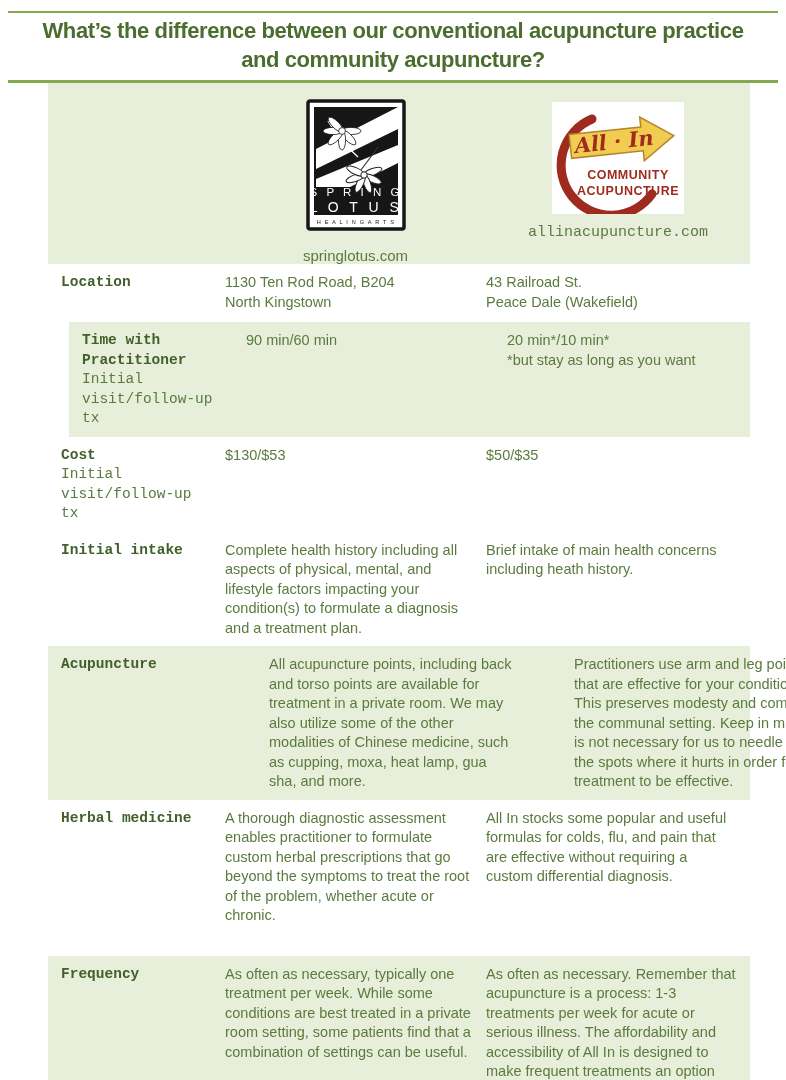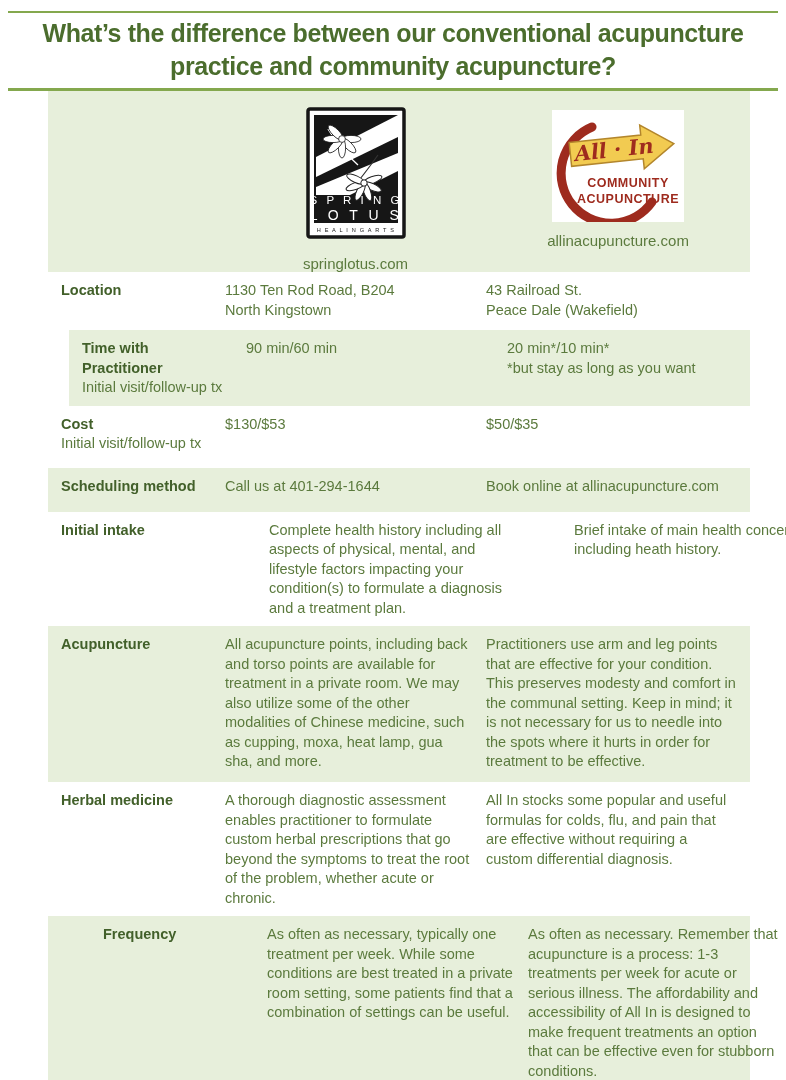--- a/index.html
+++ b/index.html
@@ -8,42 +8,42 @@
     position:relative; width:786px; height:1080px; overflow:hidden;
     background:#ffffff;
     font-family:"Liberation Sans","DejaVu Sans",sans-serif;
     color:var(--bodyText,#5b7a3d);
   }
   .rule { height:2px; background:var(--accentLine,#84a84e); }
   .rule-top { margin:11px 8px 0 8px; }
   .rule-mid { margin:0 8px; height:3px; }
   .title {
     width:742px; margin:4px auto 6px auto;
-    font-size:25px; font-weight:bold; line-height:1.3; letter-spacing:-0.4px;
+    font-size:22px; font-weight:bold; line-height:1.3; letter-spacing:-0.4px;
     text-align:center; color:var(--titleText,#4b6d2d);
   }
   .table {
     margin:0 36px 0 48px; width:702px;
     border-bottom:3px solid var(--tableBottomBorder,#a6bf82);
   }
   .trow { display:grid; grid-template-columns:177px 261px 264px; }
   .trow.shaded { background:var(--rowShade,#e7efdb); }
   .cell { padding:9px 14px 8px 0; font-size:14.5px; line-height:1.345; }
-  .labelcell { padding-left:13px; }
+  .labelcell { padding-left:13px;font-family:Liberation Mono, monospace; }
   .rowlabel { font-weight:bold; color:var(--labelText,#42602a); font-size:14.5px; }
   .rowsublabel { color:var(--bodyText,#5b7a3d); }
   .body { color:var(--bodyText,#5b7a3d); white-space:pre-line; }
   
   .header-row { min-height:177px; }
   .logocell { display:flex; flex-direction:column; align-items:center; padding:0; }
   .logo-spring { width:100px; height:132px; margin-top:16px; }
   .logo-allin  { width:132px; height:112px; margin-top:19px; }
   .url { font-size:15px; color:var(--bodyText,#5b7a3d); }
   .url-spring { margin-top:16px; }
-  .url-allin  { margin-top:10px; }
+  .url-allin  { margin-top:10px;font-family:Liberation Mono, monospace; }
   
   .rows .trow:nth-child(1){ min-height:58px; }
   .rows .trow:nth-child(2){ min-height:56px;margin-left:21px; }
   .rows .trow:nth-child(3){ min-height:62px; }
   .rows .trow:nth-child(4){ min-height:44px; }
   .rows .trow:nth-child(5){ min-height:110px;gap:44px; }
   .rows .trow:nth-child(6){ min-height:156px; }
   .rows .trow:nth-child(7){ min-height:134px; }
   .rows .trow:nth-child(8){ min-height:160px;padding-left:42px; }
   
@@ -136,27 +136,20 @@
 *but stay as long as you want</div>
         </div>
         <div class="trow">
           <div class="cell labelcell">
             <div class="rowlabel">Cost</div>
             <div class="rowsublabel">Initial visit/follow-up tx</div>
           </div>
           <div class="cell body">$130/$53</div>
           <div class="cell body">$50/$35</div>
         </div>
-        <div class="trow shaded">
-          <div class="cell labelcell">
-            <div class="rowlabel">Scheduling method</div>
-          </div>
-          <div class="cell body">Call us at 401-294-1644</div>
-          <div class="cell body">Book online at allinacupuncture.com</div>
-        </div>
         <div class="trow">
           <div class="cell labelcell">
             <div class="rowlabel">Initial intake</div>
           </div>
           <div class="cell body">Complete health history including all aspects of physical, mental, and lifestyle factors impacting your condition(s) to formulate a diagnosis and a treatment plan.</div>
           <div class="cell body">Brief intake of main health concerns including heath history.</div>
         </div>
         <div class="trow shaded">
           <div class="cell labelcell">
             <div class="rowlabel">Acupuncture</div>

